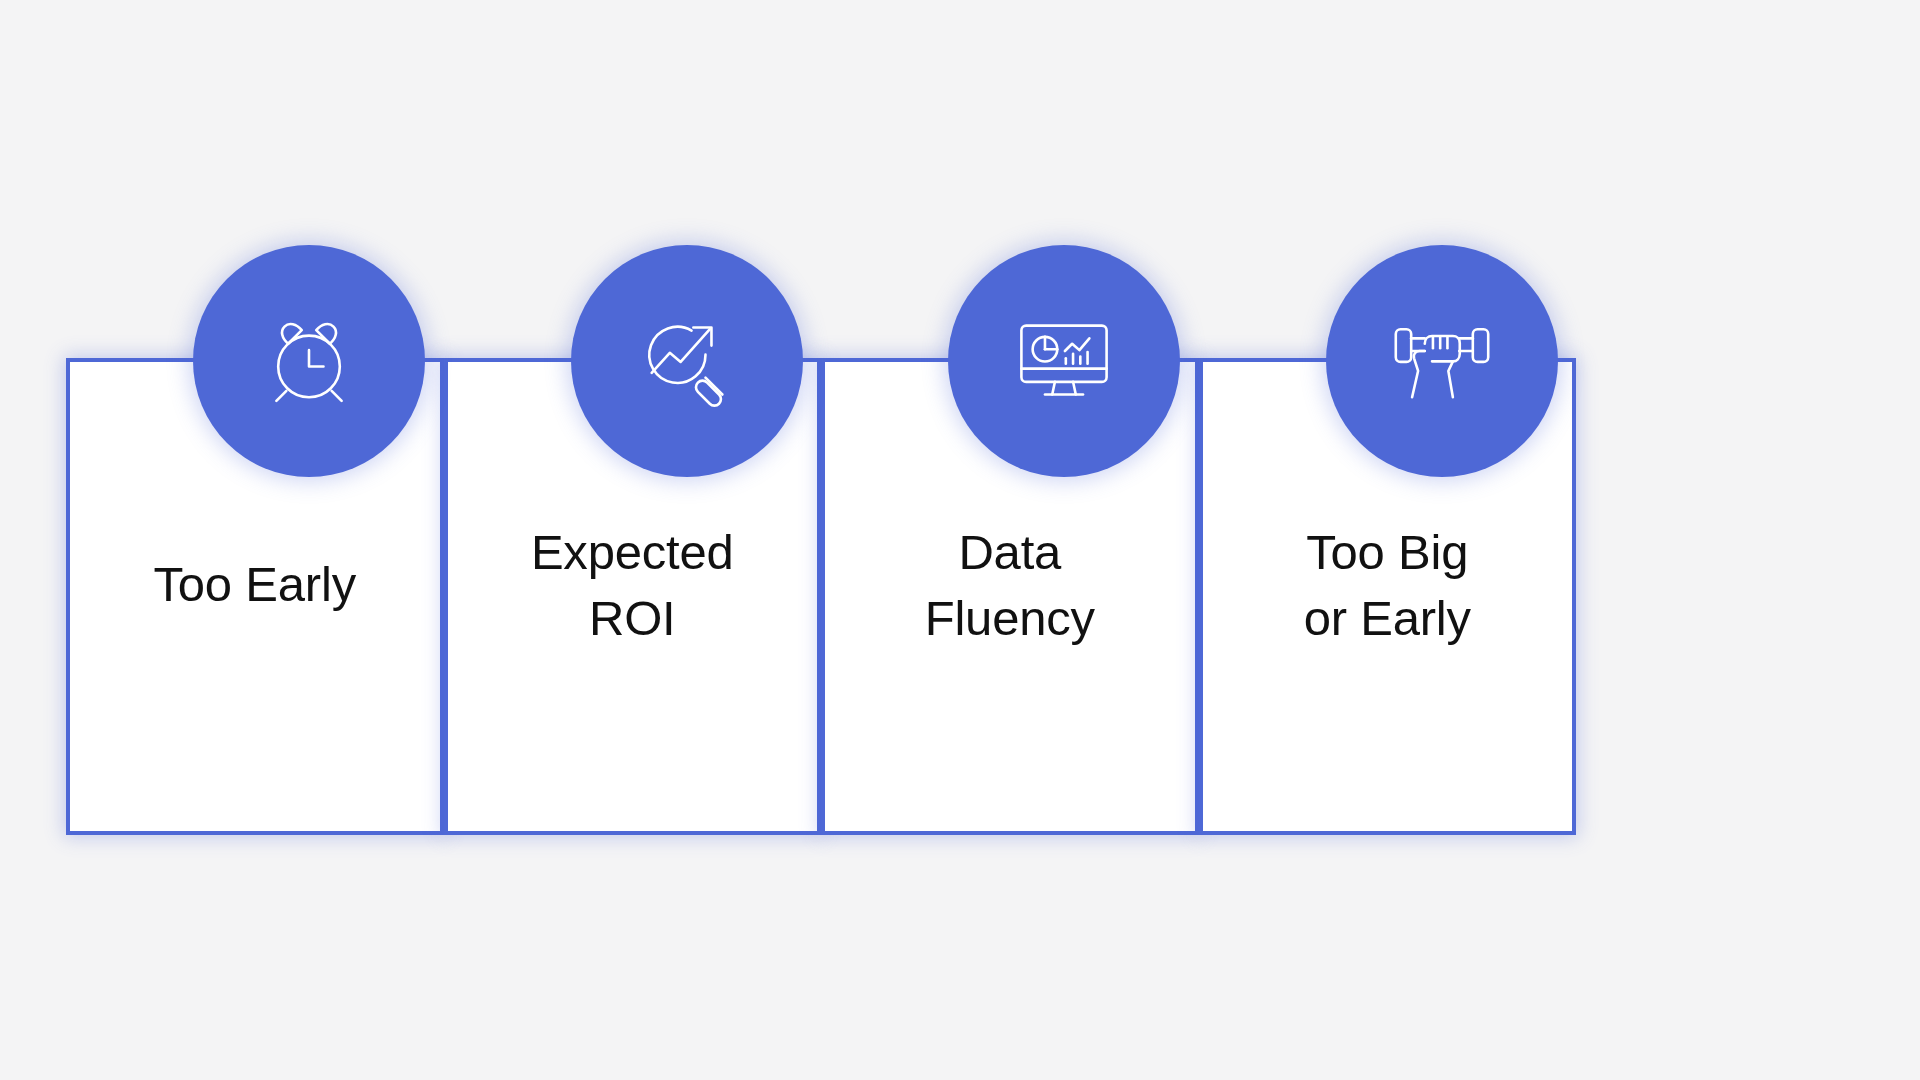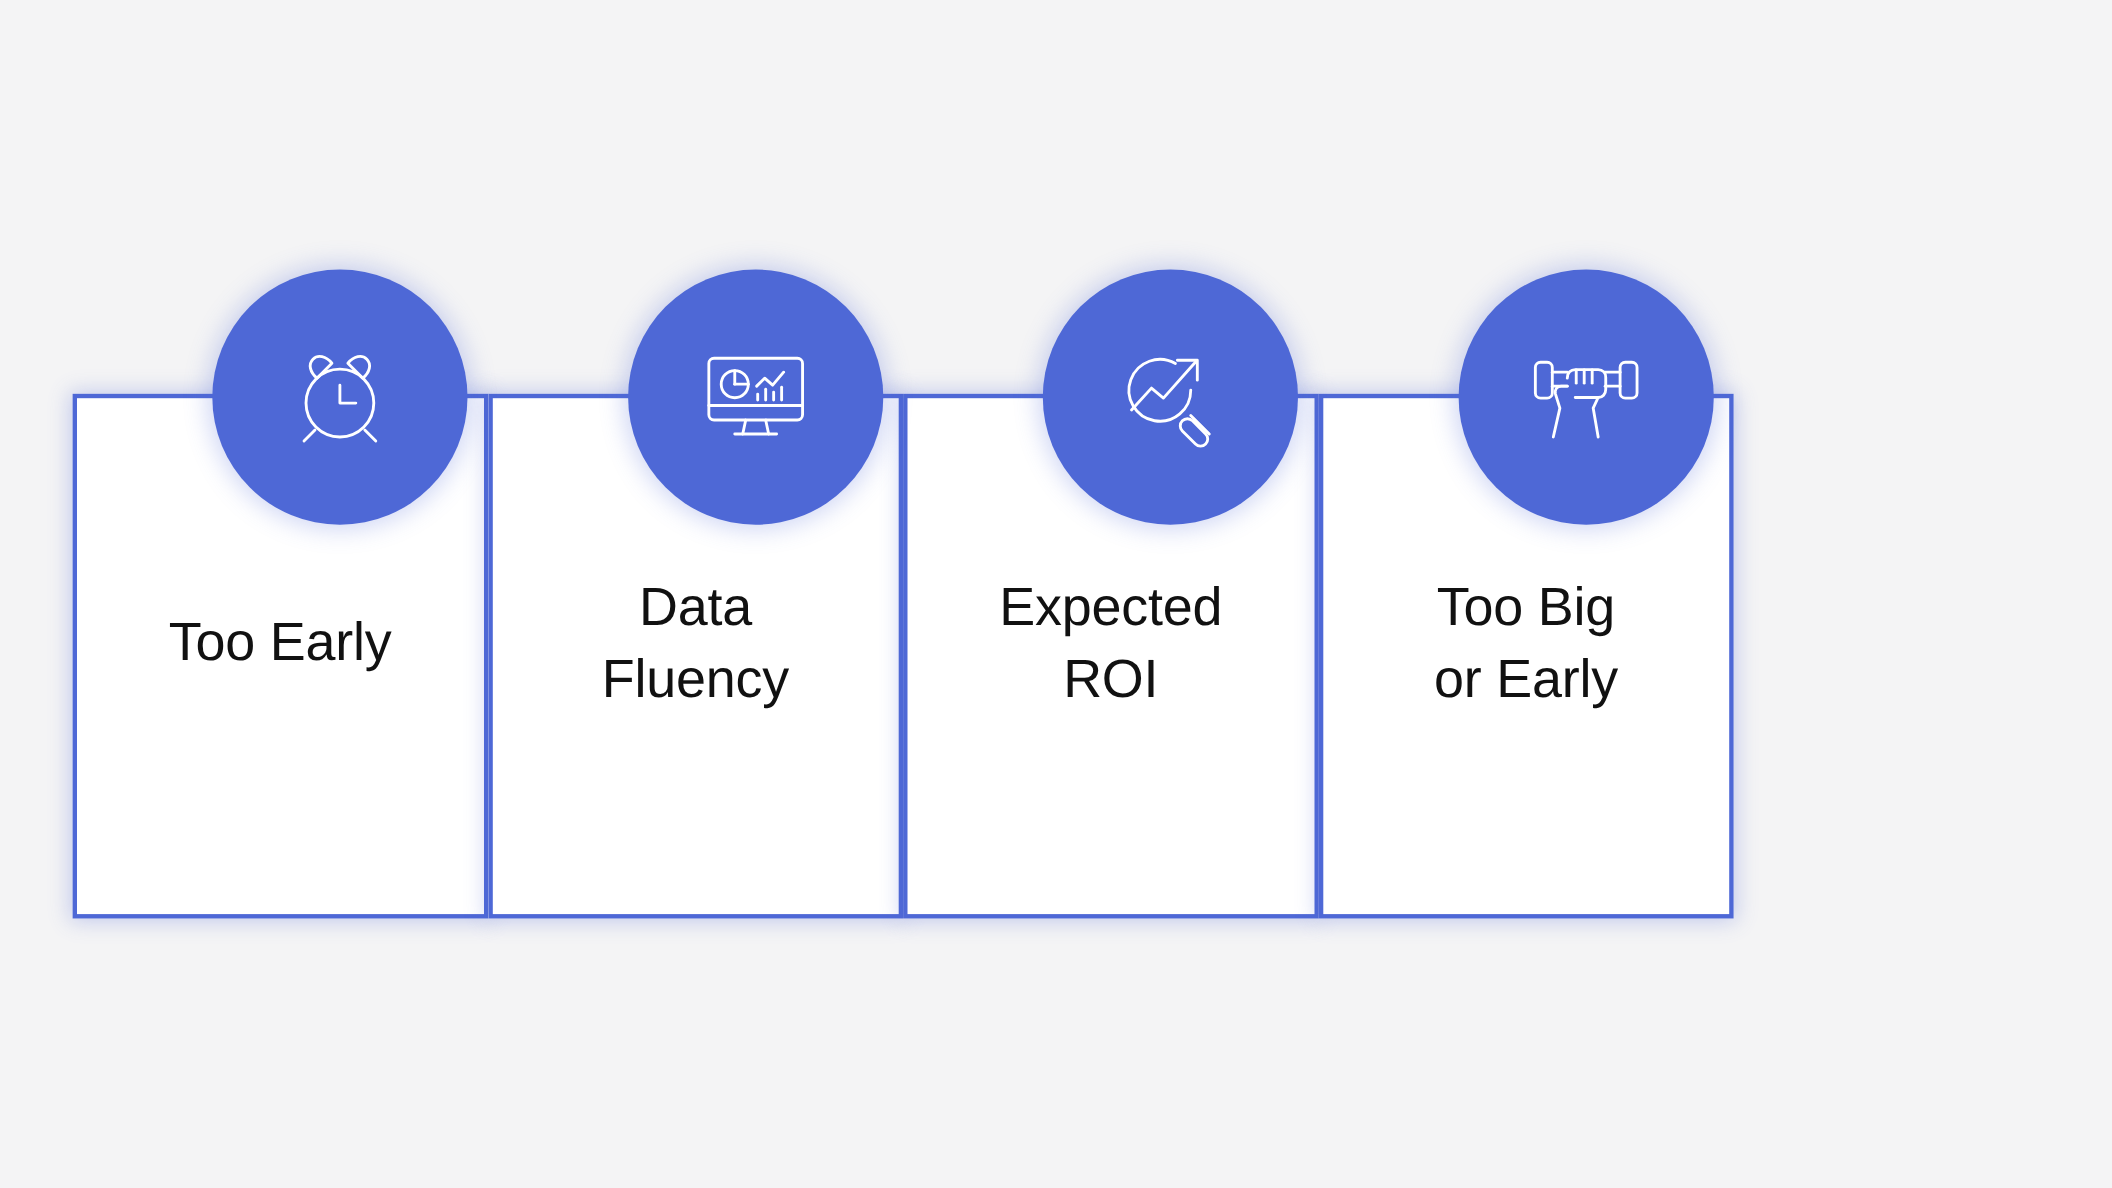--- a/index.html
+++ b/index.html
@@ -104,51 +104,51 @@
           <path d="M19.5 48.5 L14 54"></path>
           <path d="M44.5 48.5 L50 54"></path>
         </svg>
       </div>
       <div class="card-label single-line">Too Early</div>
     </div>
 
     <div class="card">
       <div class="icon-badge">
         <svg viewBox="0 0 64 64" fill="none" stroke="#ffffff" stroke-width="2.6" stroke-linecap="round" stroke-linejoin="round">
+          <path d="M34.5 15.2 A15.5 15.5 0 1 0 42.2 28.5"></path>
+          <path d="M12.5 38.5 L22.5 27.5 L28.5 32.5 L44.5 14.5"></path>
+          <path d="M35.5 13.5 L45.5 13.5 L45.5 23.5"></path>
+          <path d="M42.2 41.2 L51.5 50.5"></path>
+          <rect x="40.2" y="41.5" width="7.2" height="16.5" rx="3.6" transform="rotate(-45 43.8 49.7)"></rect>
+        </svg>
+      </div>
+      <div class="card-label">Expected
+ROI</div>
+    </div>
+
+    <div class="card">
+      <div class="icon-badge">
+        <svg viewBox="0 0 64 64" fill="none" stroke="#ffffff" stroke-width="2.6" stroke-linecap="round" stroke-linejoin="round">
           <rect x="8.5" y="12.5" width="47" height="31" rx="2.6"></rect>
           <path d="M8.5 36.2 L55.5 36.2"></path>
           <path d="M27 43.5 L25.5 50.5"></path>
           <path d="M37 43.5 L38.5 50.5"></path>
           <path d="M21.5 50.5 L42.5 50.5"></path>
           <circle cx="21.5" cy="25.5" r="6.8"></circle>
           <path d="M21.5 25.5 L21.5 18.7"></path>
           <path d="M21.5 25.5 L28.3 25.5"></path>
           <path d="M32.5 26.5 L36.5 22.5 L40.5 26 L46 19.5"></path>
           <path d="M33 33.5 L33 30.5"></path>
           <path d="M37 33.5 L37 28"></path>
           <path d="M41 33.5 L41 29.5"></path>
           <path d="M45 33.5 L45 27"></path>
         </svg>
       </div>
       <div class="card-label">Data
 Fluency</div>
-    </div>
-
-    <div class="card">
-      <div class="icon-badge">
-        <svg viewBox="0 0 64 64" fill="none" stroke="#ffffff" stroke-width="2.6" stroke-linecap="round" stroke-linejoin="round">
-          <path d="M34.5 15.2 A15.5 15.5 0 1 0 42.2 28.5"></path>
-          <path d="M12.5 38.5 L22.5 27.5 L28.5 32.5 L44.5 14.5"></path>
-          <path d="M35.5 13.5 L45.5 13.5 L45.5 23.5"></path>
-          <path d="M42.2 41.2 L51.5 50.5"></path>
-          <rect x="40.2" y="41.5" width="7.2" height="16.5" rx="3.6" transform="rotate(-45 43.8 49.7)"></rect>
-        </svg>
-      </div>
-      <div class="card-label">Expected
-ROI</div>
     </div>
 
     <div class="card">
       <div class="icon-badge">
         <svg viewBox="0 0 64 64" fill="none" stroke="#ffffff" stroke-width="2.6" stroke-linecap="round" stroke-linejoin="round">
           <rect x="6.5" y="14.5" width="8.5" height="18" rx="2.6"></rect>
           <rect x="49" y="14.5" width="8.5" height="18" rx="2.6"></rect>
           <path d="M15 19.5 L22.5 19.5"></path>
           <path d="M15 26.5 L22.5 26.5"></path>
           <path d="M41.5 19.5 L49 19.5"></path>

